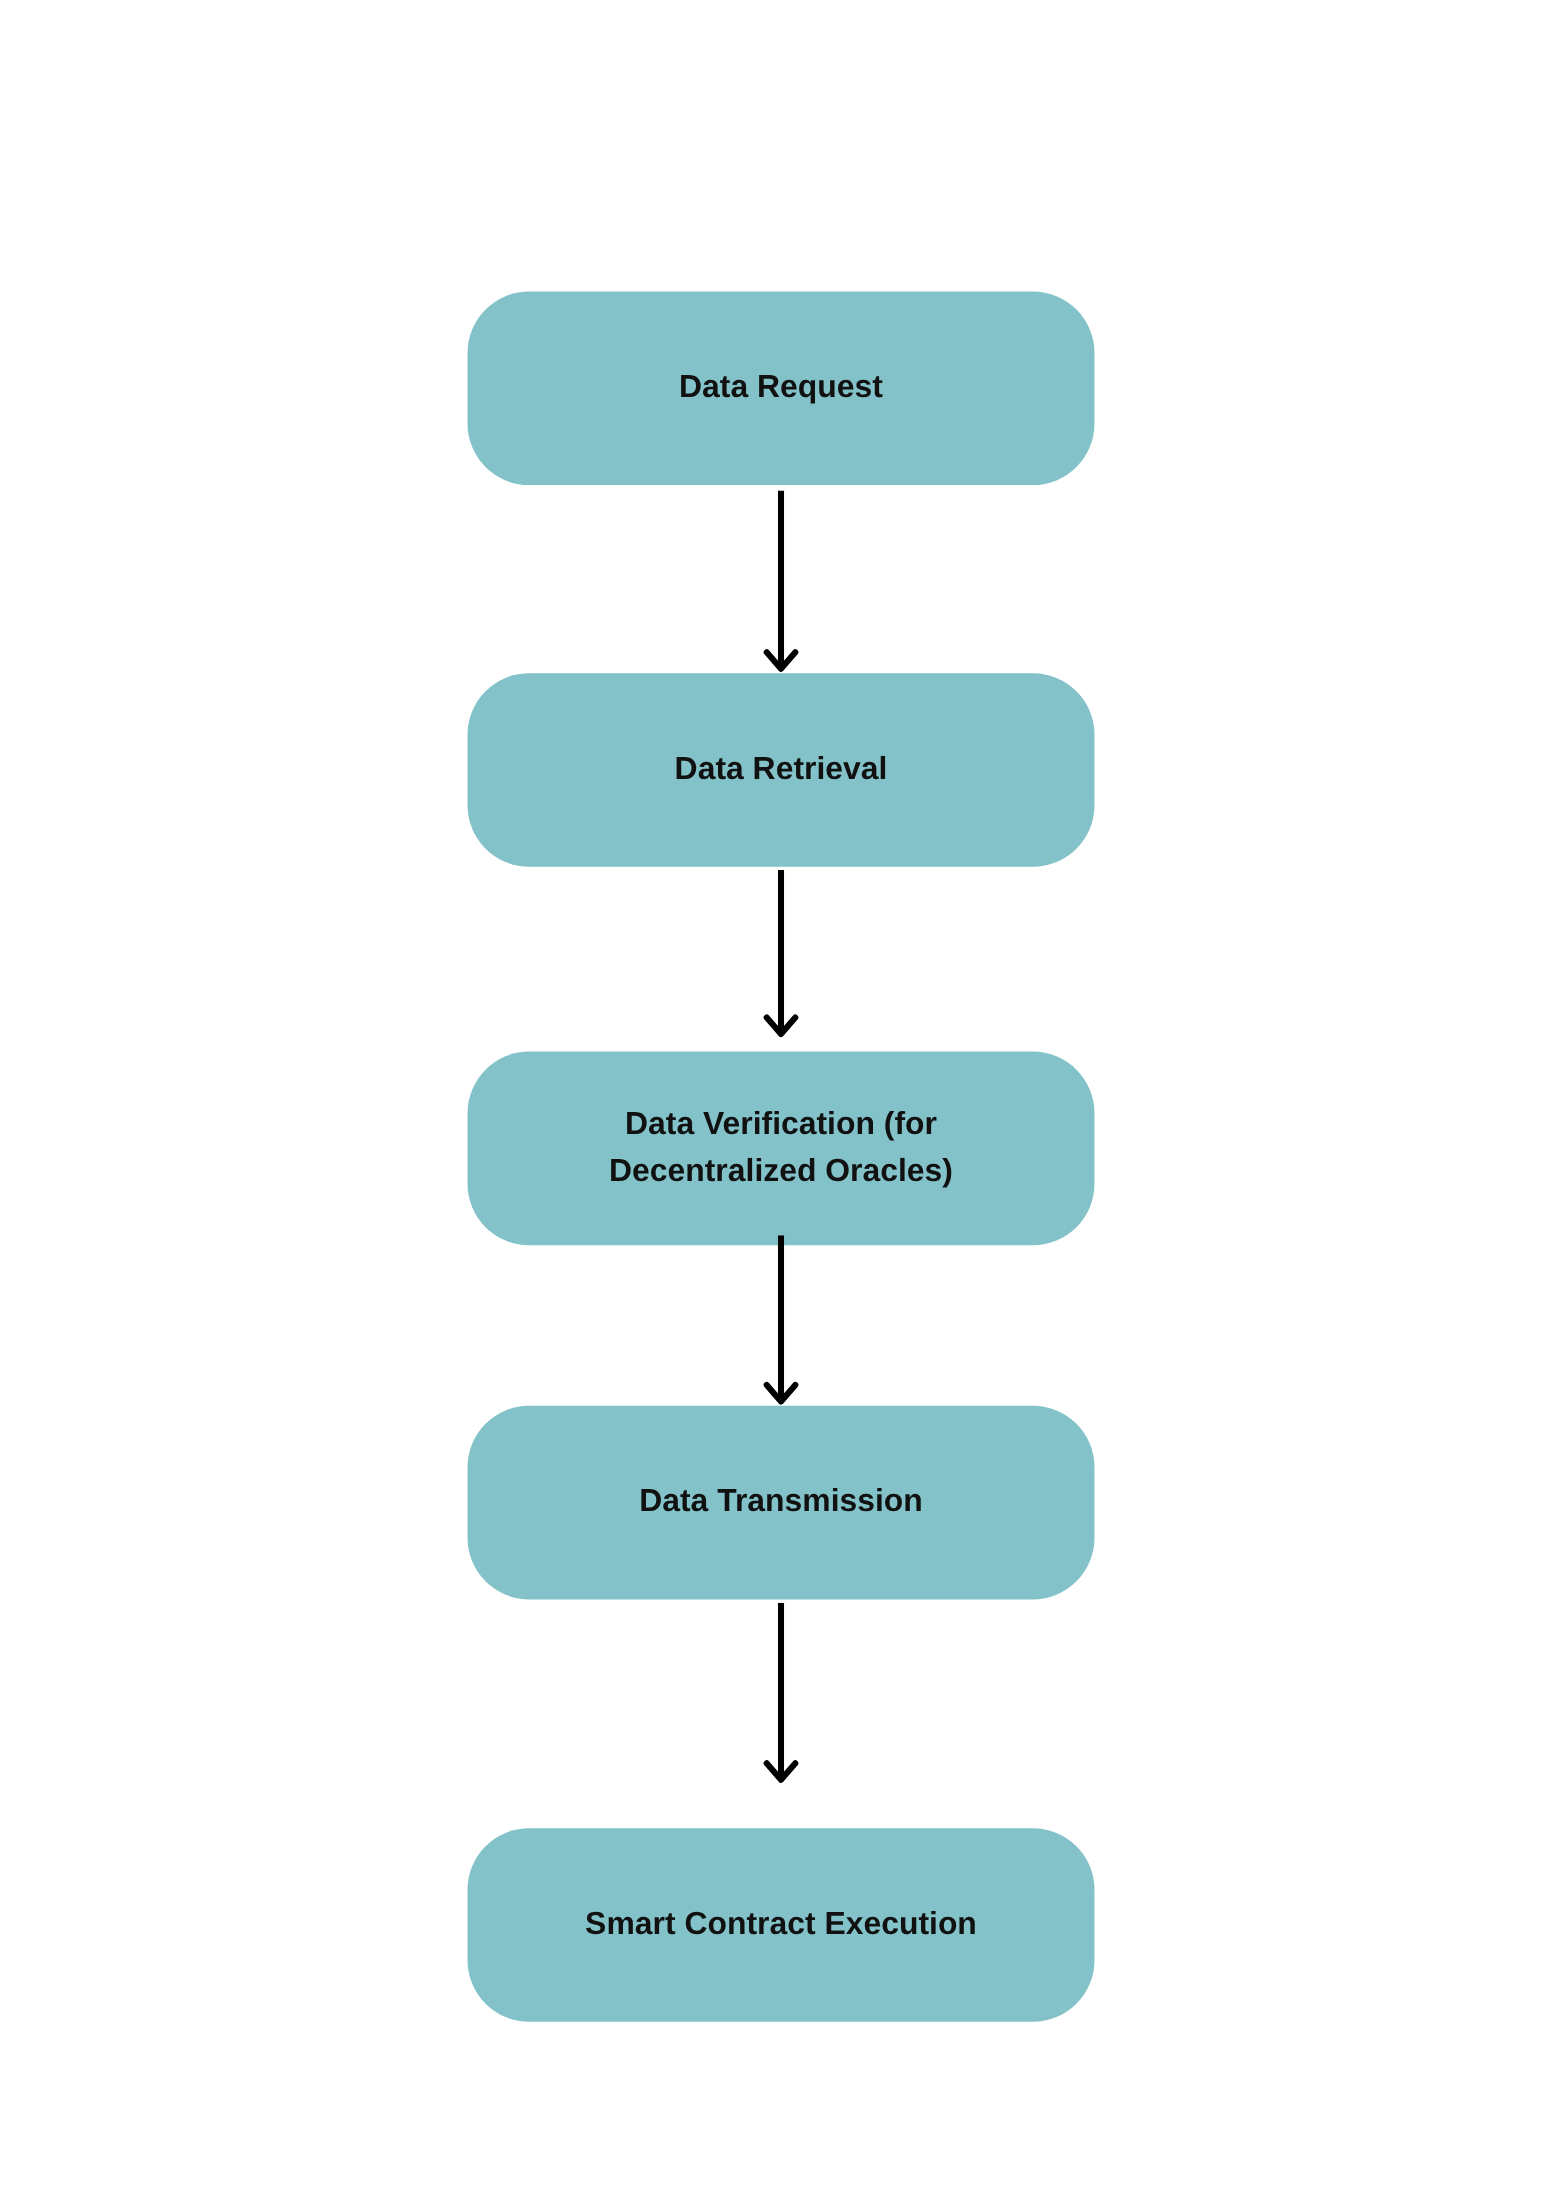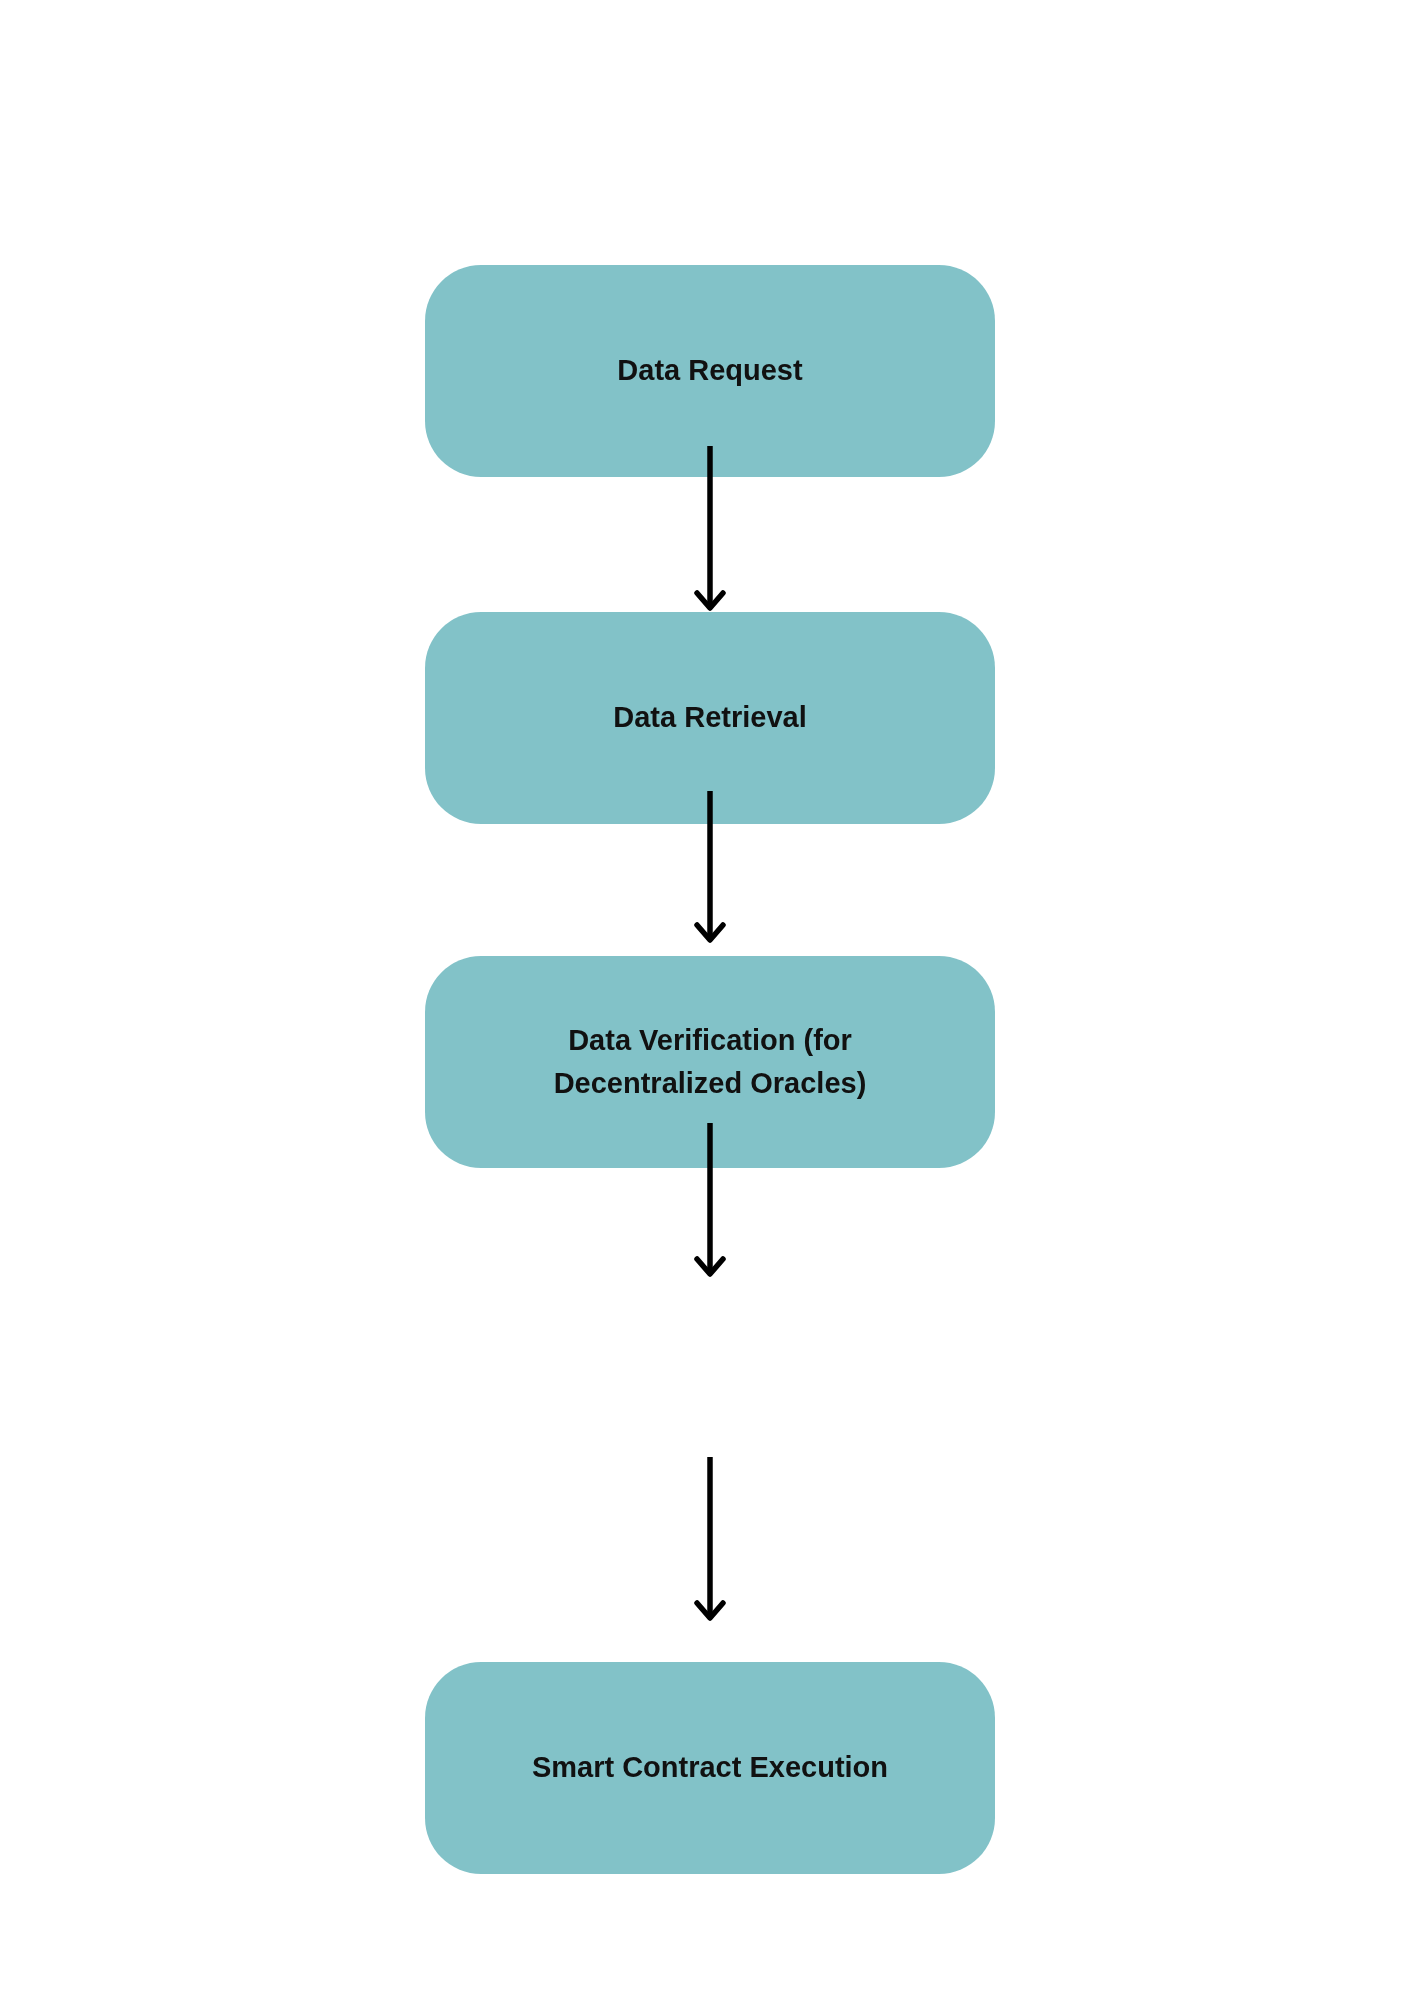--- a/index.html
+++ b/index.html
@@ -9,21 +9,21 @@
     width: 1414px;
     height: 2000px;
     background: #ffffff;
     overflow: hidden;
     font-family: "Liberation Sans", sans-serif;
   }
   .flow-node {
     position: absolute;
     left: 425px;
     width: 570px;
-    height: 212px;
+    height: 176px;
     background: #82c2c8;
     border-radius: 56px;
     display: flex;
     align-items: center;
     justify-content: center;
     text-align: center;
   }
   .flow-node .node-label {
     font-size: 29px;
     font-weight: 700;
@@ -80,20 +80,23 @@
 Decentralized Oracles)</span>
   </div>
 
   <div class="flow-arrow arrow-3">
     <svg viewBox="0 0 44 155" preserveAspectRatio="none">
       <line x1="22" y1="0" x2="22" y2="149" stroke="#000000" stroke-width="5.5"></line>
       <polyline points="9,136 22,151 35,136" fill="none" stroke="#000000" stroke-width="5.5" stroke-linecap="round" stroke-linejoin="round"></polyline>
     </svg>
   </div>
 
+  <div class="flow-node node-4">
+    <span class="node-label">Data Transmission</span>
+  </div>
 
   <div class="flow-arrow arrow-4">
     <svg viewBox="0 0 44 165" preserveAspectRatio="none">
       <line x1="22" y1="0" x2="22" y2="159" stroke="#000000" stroke-width="5.5"></line>
       <polyline points="9,146 22,161 35,146" fill="none" stroke="#000000" stroke-width="5.5" stroke-linecap="round" stroke-linejoin="round"></polyline>
     </svg>
   </div>
 
   <div class="flow-node node-5">
     <span class="node-label">Smart Contract Execution</span>

